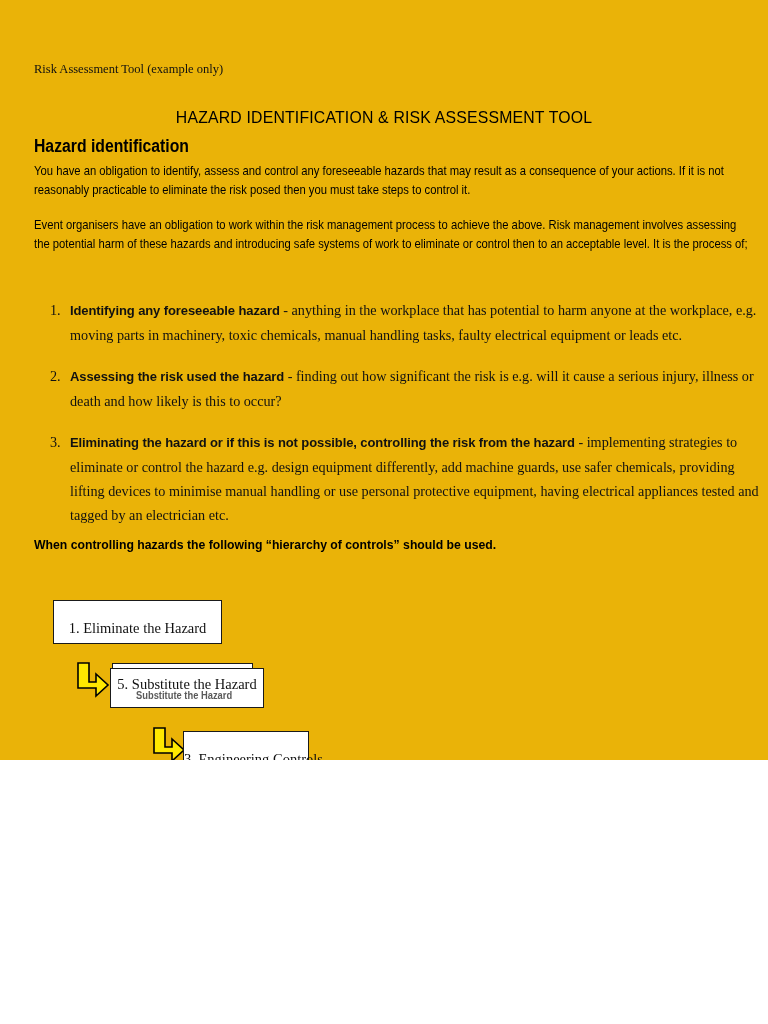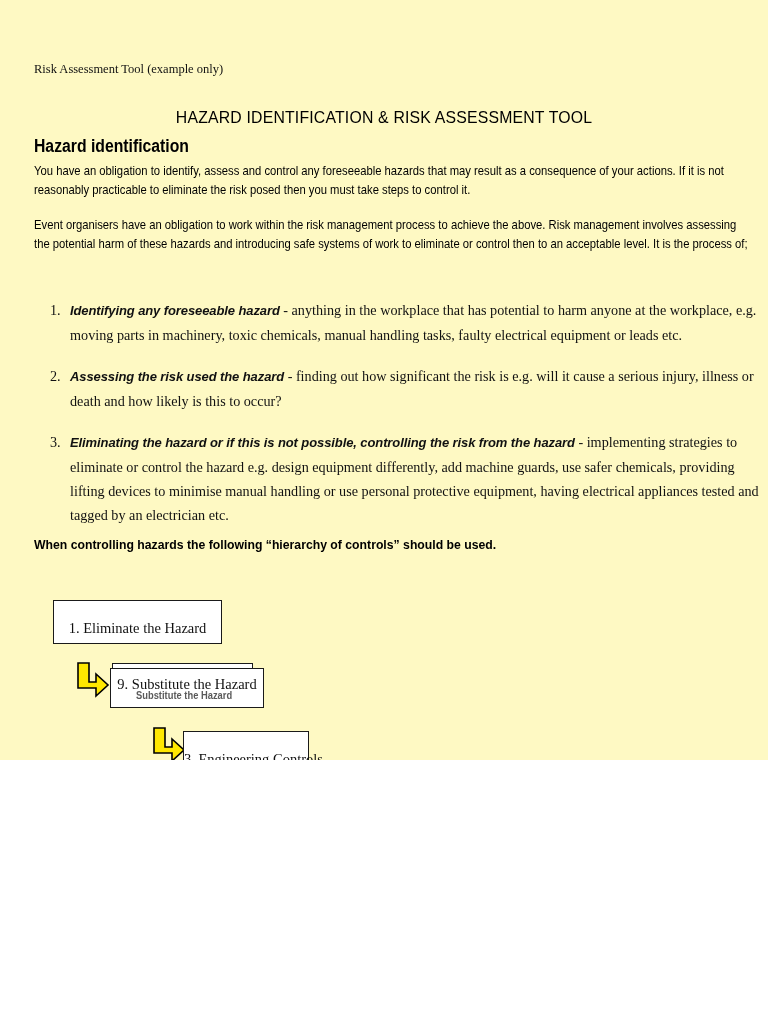--- a/index.html
+++ b/index.html
@@ -4,21 +4,21 @@
 <style>
   html, body {
     margin: 0;
     padding: 0;
     background: #ffffff;
   }
   .page {
     position: relative;
     width: 768px;
     height: 760px;
-    background: #fef9c3;
+    background: #eab308;
     overflow: hidden;
     font-family: "Liberation Serif", serif;
     color: #000000;
   }
 
   
   .doc-header {
     position: absolute;
     left: 34px;
     top: 62px;
@@ -87,21 +87,20 @@
     left: 16px;
     top: 0;
     font-family: "Liberation Serif", serif;
     font-size: 14.2px;
   }
   .lead {
     font-family: "Liberation Sans Narrow", "Liberation Sans", sans-serif;
     font-weight: bold;
     font-size: 13px;
     letter-spacing: -0.1px;
-    font-style: italic;
   }
 
   .bold-statement {
     position: absolute;
     left: 34px;
     top: 537px;
     font-family: "Liberation Sans Narrow", "Liberation Sans", sans-serif;
     font-weight: bold;
     font-size: 13.6px;
     transform: scaleX(0.9);
@@ -193,21 +192,21 @@
     <div class="hc-box" style="left:53px; top:600px; width:169px; height:44px;">
       <div class="hc-label">1. Eliminate the Hazard</div>
     </div>
 
     <svg class="arrow-svg" style="left:76px; top:662px; width:34px; height:38px;" viewBox="0 0 34 38">
       <path d="M2,1 L13,1 L13,20 L20,20 L20,12 L32,23 L20,34 L20,26 L2,26 Z" fill="#FFE800" stroke="#000000" stroke-width="1.6" stroke-linejoin="miter"></path>
     </svg>
 
     <div class="hc-box-back" style="left:112px; top:663px; width:141px; height:20px;"></div>
     <div class="hc-box" style="left:110px; top:668px; width:154px; height:40px;">
-      <div class="hc-label" style="bottom:14px;">9. Substitute the Hazard</div>
+      <div class="hc-label" style="bottom:14px;">5. Substitute the Hazard</div>
     </div>
     <div class="hc-ghost" style="left:136px; top:689px;">Substitute the Hazard</div>
 
     <svg class="arrow-svg" style="left:152px; top:727px; width:34px; height:38px;" viewBox="0 0 34 38">
       <path d="M2,1 L13,1 L13,20 L20,20 L20,12 L32,23 L20,34 L20,26 L2,26 Z" fill="#FFE800" stroke="#000000" stroke-width="1.6" stroke-linejoin="miter"></path>
     </svg>
 
     <div class="hc-box" style="left:183px; top:731px; width:126px; height:44px;">
       <div class="hc-label">3. Engineering Controls</div>
     </div>

